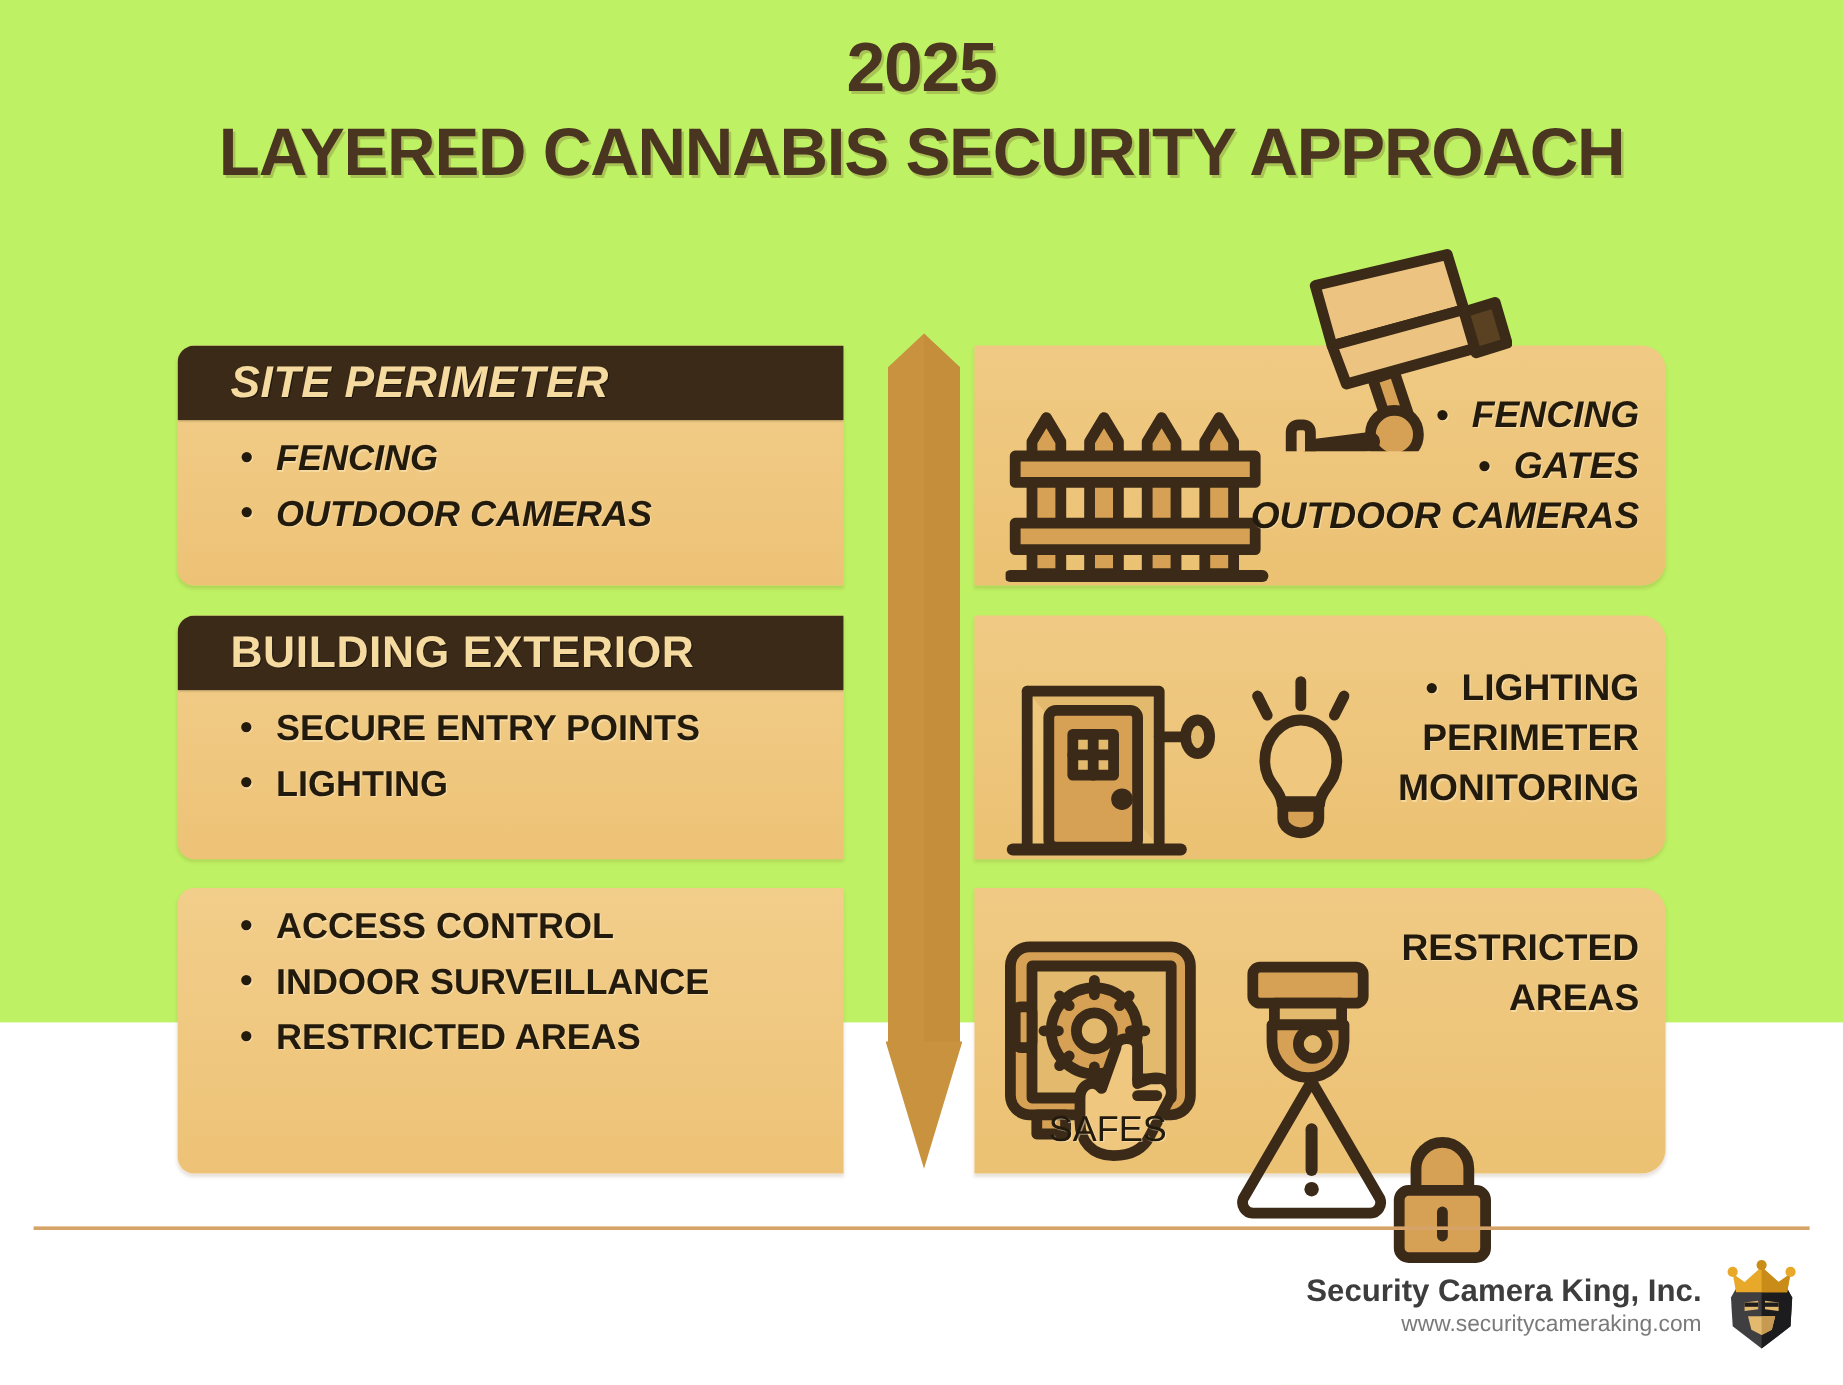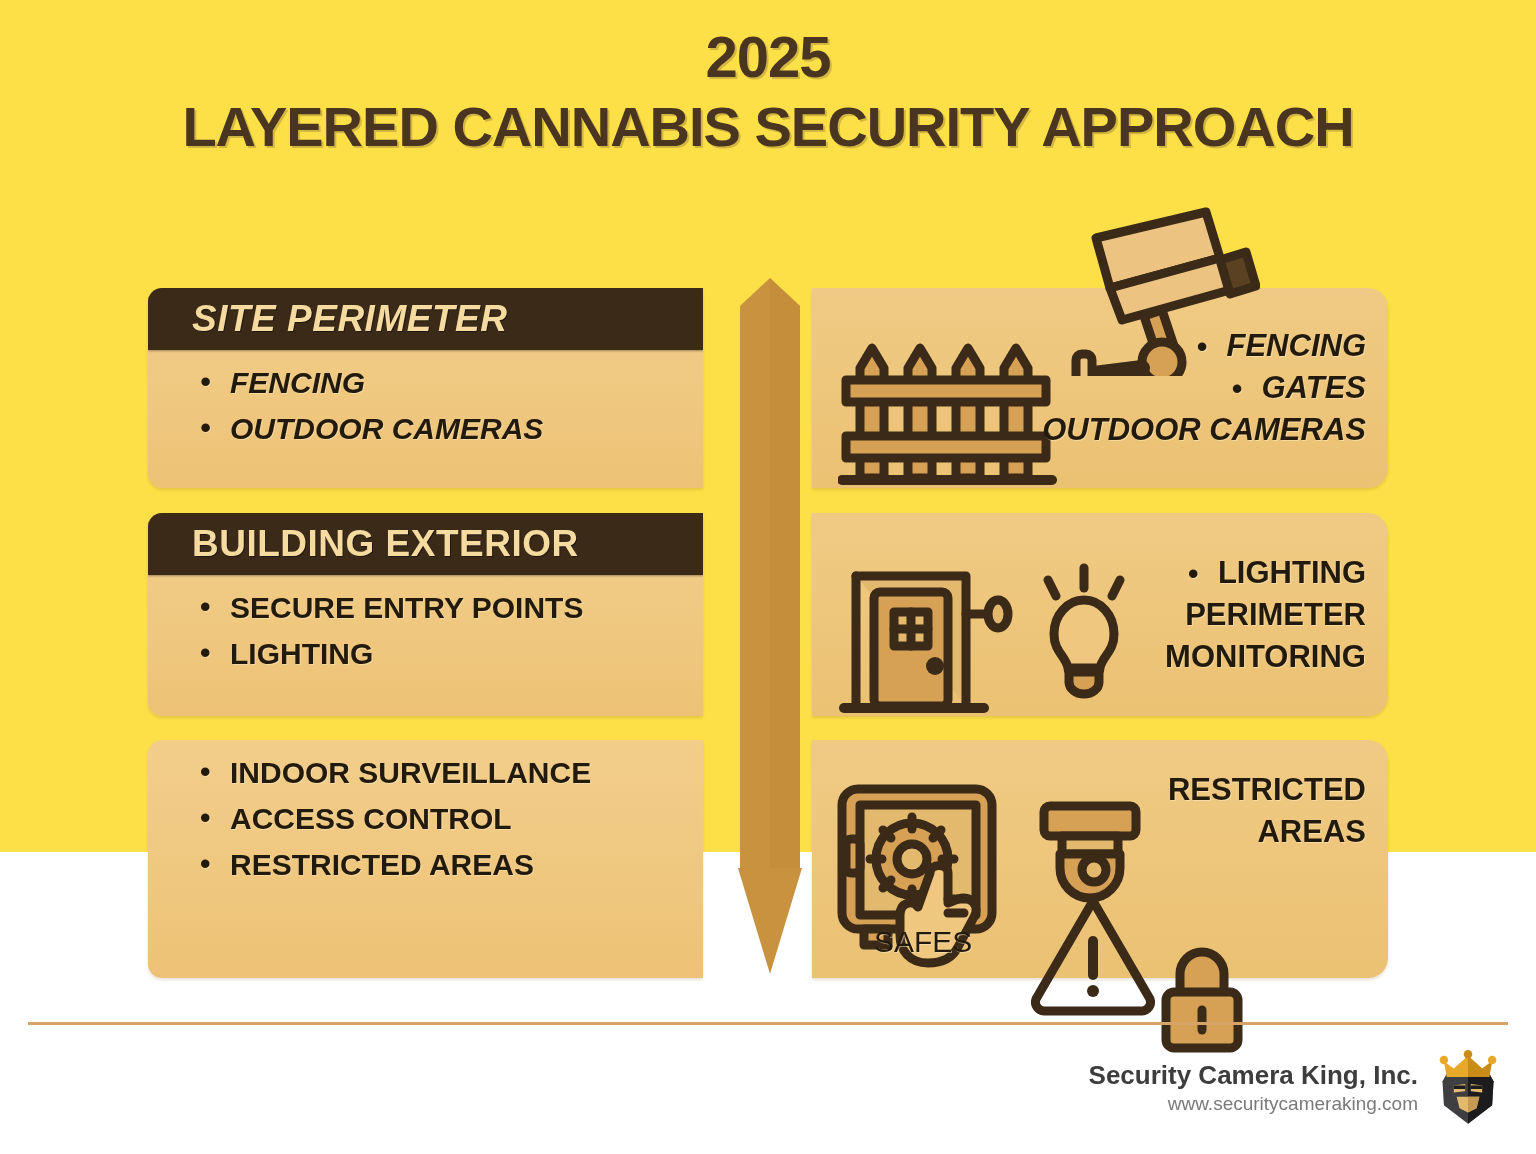--- a/index.html
+++ b/index.html
@@ -2,21 +2,21 @@
 <html><head>
 <meta charset="utf-8">
 <style>
   * { box-sizing: border-box; margin: 0; padding: 0; }
   html, body {
     width: 1536px; height: 1154px;
     background: #ffffff;
     font-family: "Liberation Sans", sans-serif;
     overflow: hidden;
   }
-  #stage { position: relative; width: 1536px; height: 852px; background: #fde047; }
+  #stage { position: relative; width: 1536px; height: 852px; background: #bef264; }
 
   
   .title-block { position: absolute; left: 0; top: 26px; width: 1536px; text-align: center; }
   .title-year {
     font-size: 58px; font-weight: bold; color: #4A3520;
     letter-spacing: -1px; line-height: 62px;
     text-shadow: 2px 2px 0 rgba(120,90,50,.30);
   }
   .title-main {
     font-size: 56px; font-weight: bold; color: #4A3520;
@@ -209,22 +209,22 @@
         <div><span class="bul">LIGHTING</span></div>
         <div><span>PERIMETER</span></div>
         <div><span>MONITORING</span></div>
       </div>
     </div>
   </div>
 
   <div class="row row-3">
     <div class="panel-left">
       <ul class="panel-list">
+        <li>ACCESS CONTROL</li>
         <li>INDOOR SURVEILLANCE</li>
-        <li>ACCESS CONTROL</li>
         <li>RESTRICTED AREAS</li>
       </ul>
     </div>
 
     <div class="panel-right">
 
       <svg class="r-icons" style="left:22px; top:8px;" width="180" height="180" viewBox="0 0 180 180">
         <g stroke="#3B2A17" stroke-width="9" stroke-linejoin="round" stroke-linecap="round">
           <rect x="8" y="12" width="150" height="140" rx="16" fill="#D7A155"></rect>
           <rect x="26" y="28" width="116" height="110" fill="#E3B96E"></rect>

